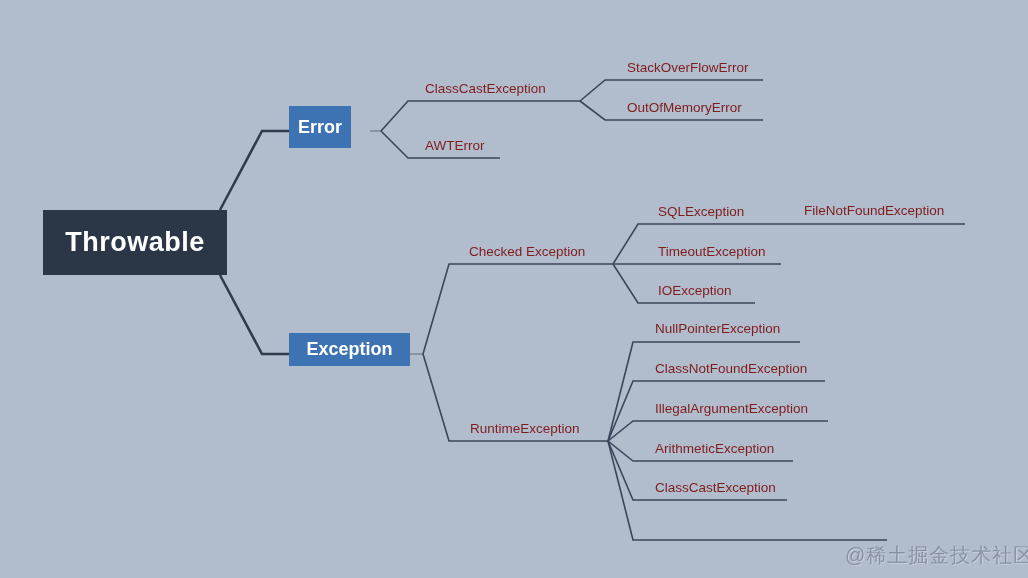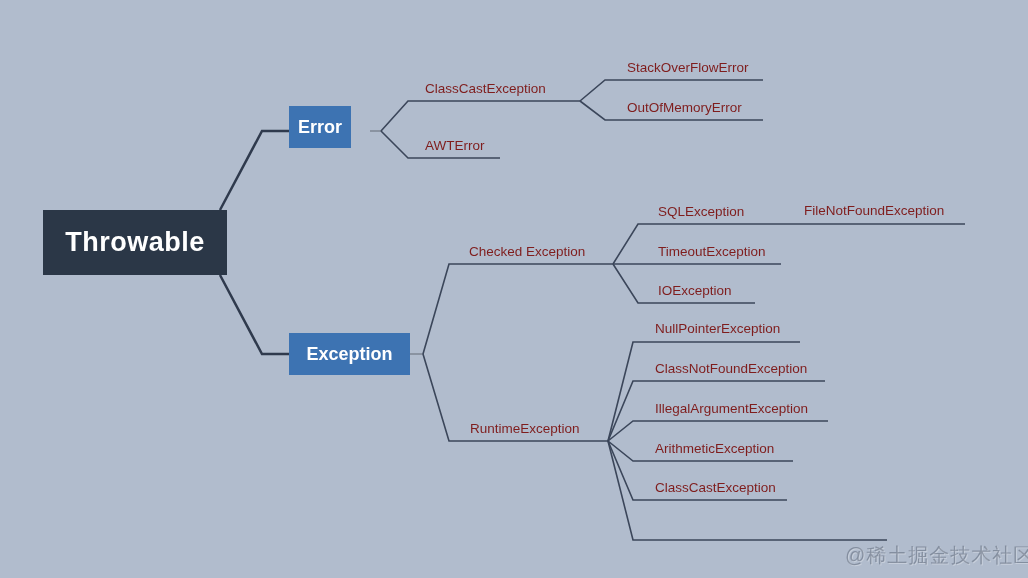--- a/index.html
+++ b/index.html
@@ -16,21 +16,21 @@
     display:flex;align-items:center;justify-content:center;
     color:#ffffff;font-weight:bold;
     box-sizing:border-box;
   }
   .root-node{
     left:43px;top:210px;width:184px;height:65px;
     background:#2b3747;font-size:27px;letter-spacing:.5px;
   }
   .branch-node{background:#3d73b2;font-size:18px;}
   .node-error{left:289px;top:106px;width:62px;height:42px;}
-  .node-exception{left:289px;top:333px;width:121px;height:42px;}
+  .node-exception{left:289px;top:333px;width:121px;height:33px;}
   .lbl{
     position:absolute;
     font-size:13.5px;color:#7f1d1d;
     white-space:nowrap;line-height:17px;
   }
   .watermark{
     position:absolute;left:845px;top:542px;
     font-size:20px;letter-spacing:1px;
     color:rgba(62,72,90,0.40);
     text-shadow:1px 1px 0 rgba(255,255,255,0.28);

